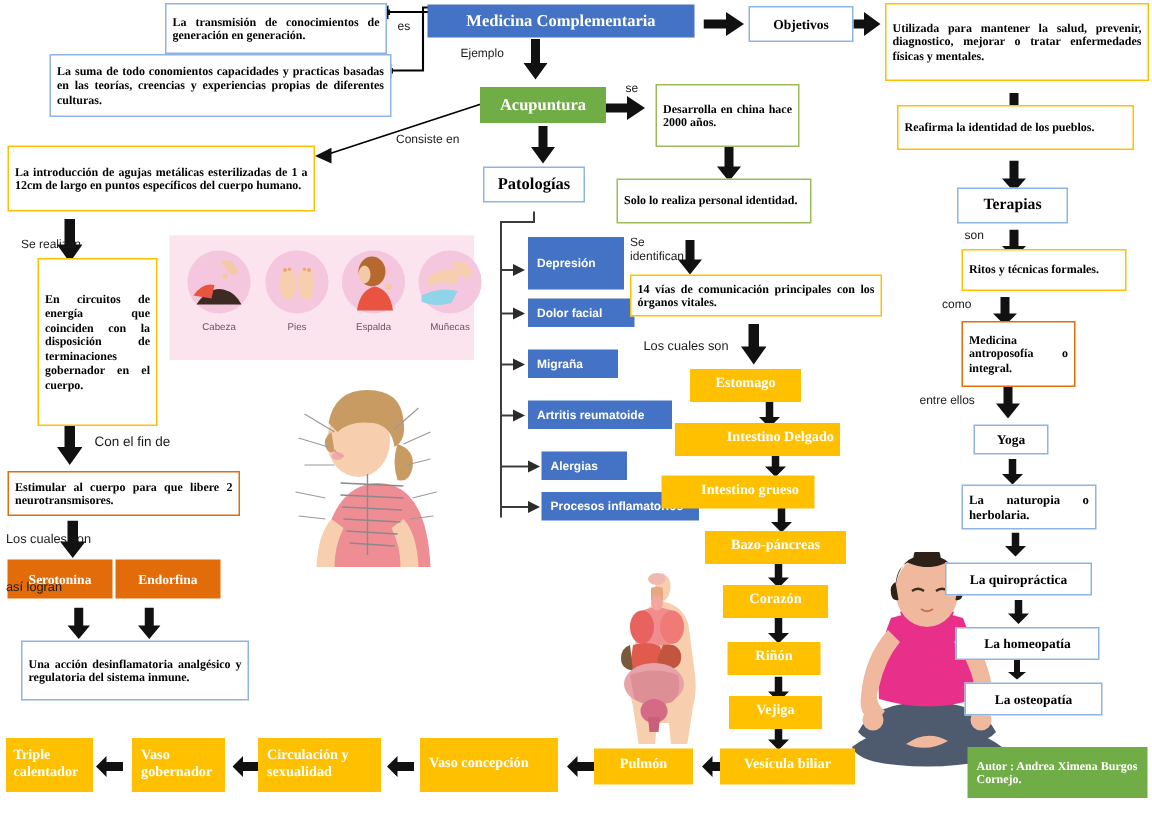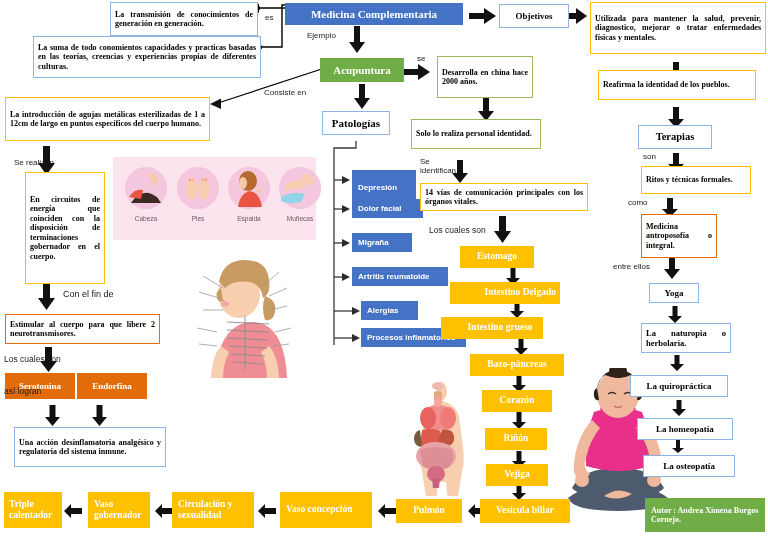--- a/index.html
+++ b/index.html
@@ -475,21 +475,21 @@
   </div>
 
   <div class="node f-green center" style="left:320px;top:58px;width:84px;height:24px;font-size:11px;">
     <span>Acupuntura</span>
   </div>
 
   <div class="node b-blueline center" style="left:322px;top:111px;width:68px;height:24px;font-size:11px;">
     <span>Patologías</span>
   </div>
 
-  <div class="node f-blue2 sans" style="left:352px;top:170px;width:64px;height:35px;font-size:8px;padding-left:6px;">
+  <div class="node f-blue2 sans" style="left:352px;top:158px;width:64px;height:35px;font-size:8px;padding-left:6px;">
     <span>Depresión</span>
   </div>
   <div class="node f-blue2 sans" style="left:352px;top:199px;width:71px;height:19px;font-size:8px;padding-left:6px;">
     <span>Dolor facial</span>
   </div>
   <div class="node f-blue2 sans" style="left:352px;top:233px;width:60px;height:19px;font-size:8px;padding-left:6px;">
     <span>Migraña</span>
   </div>
   <div class="node f-blue2 sans" style="left:352px;top:267px;width:96px;height:19px;font-size:8px;padding-left:6px;">
     <span>Artritis reumatoide</span>

